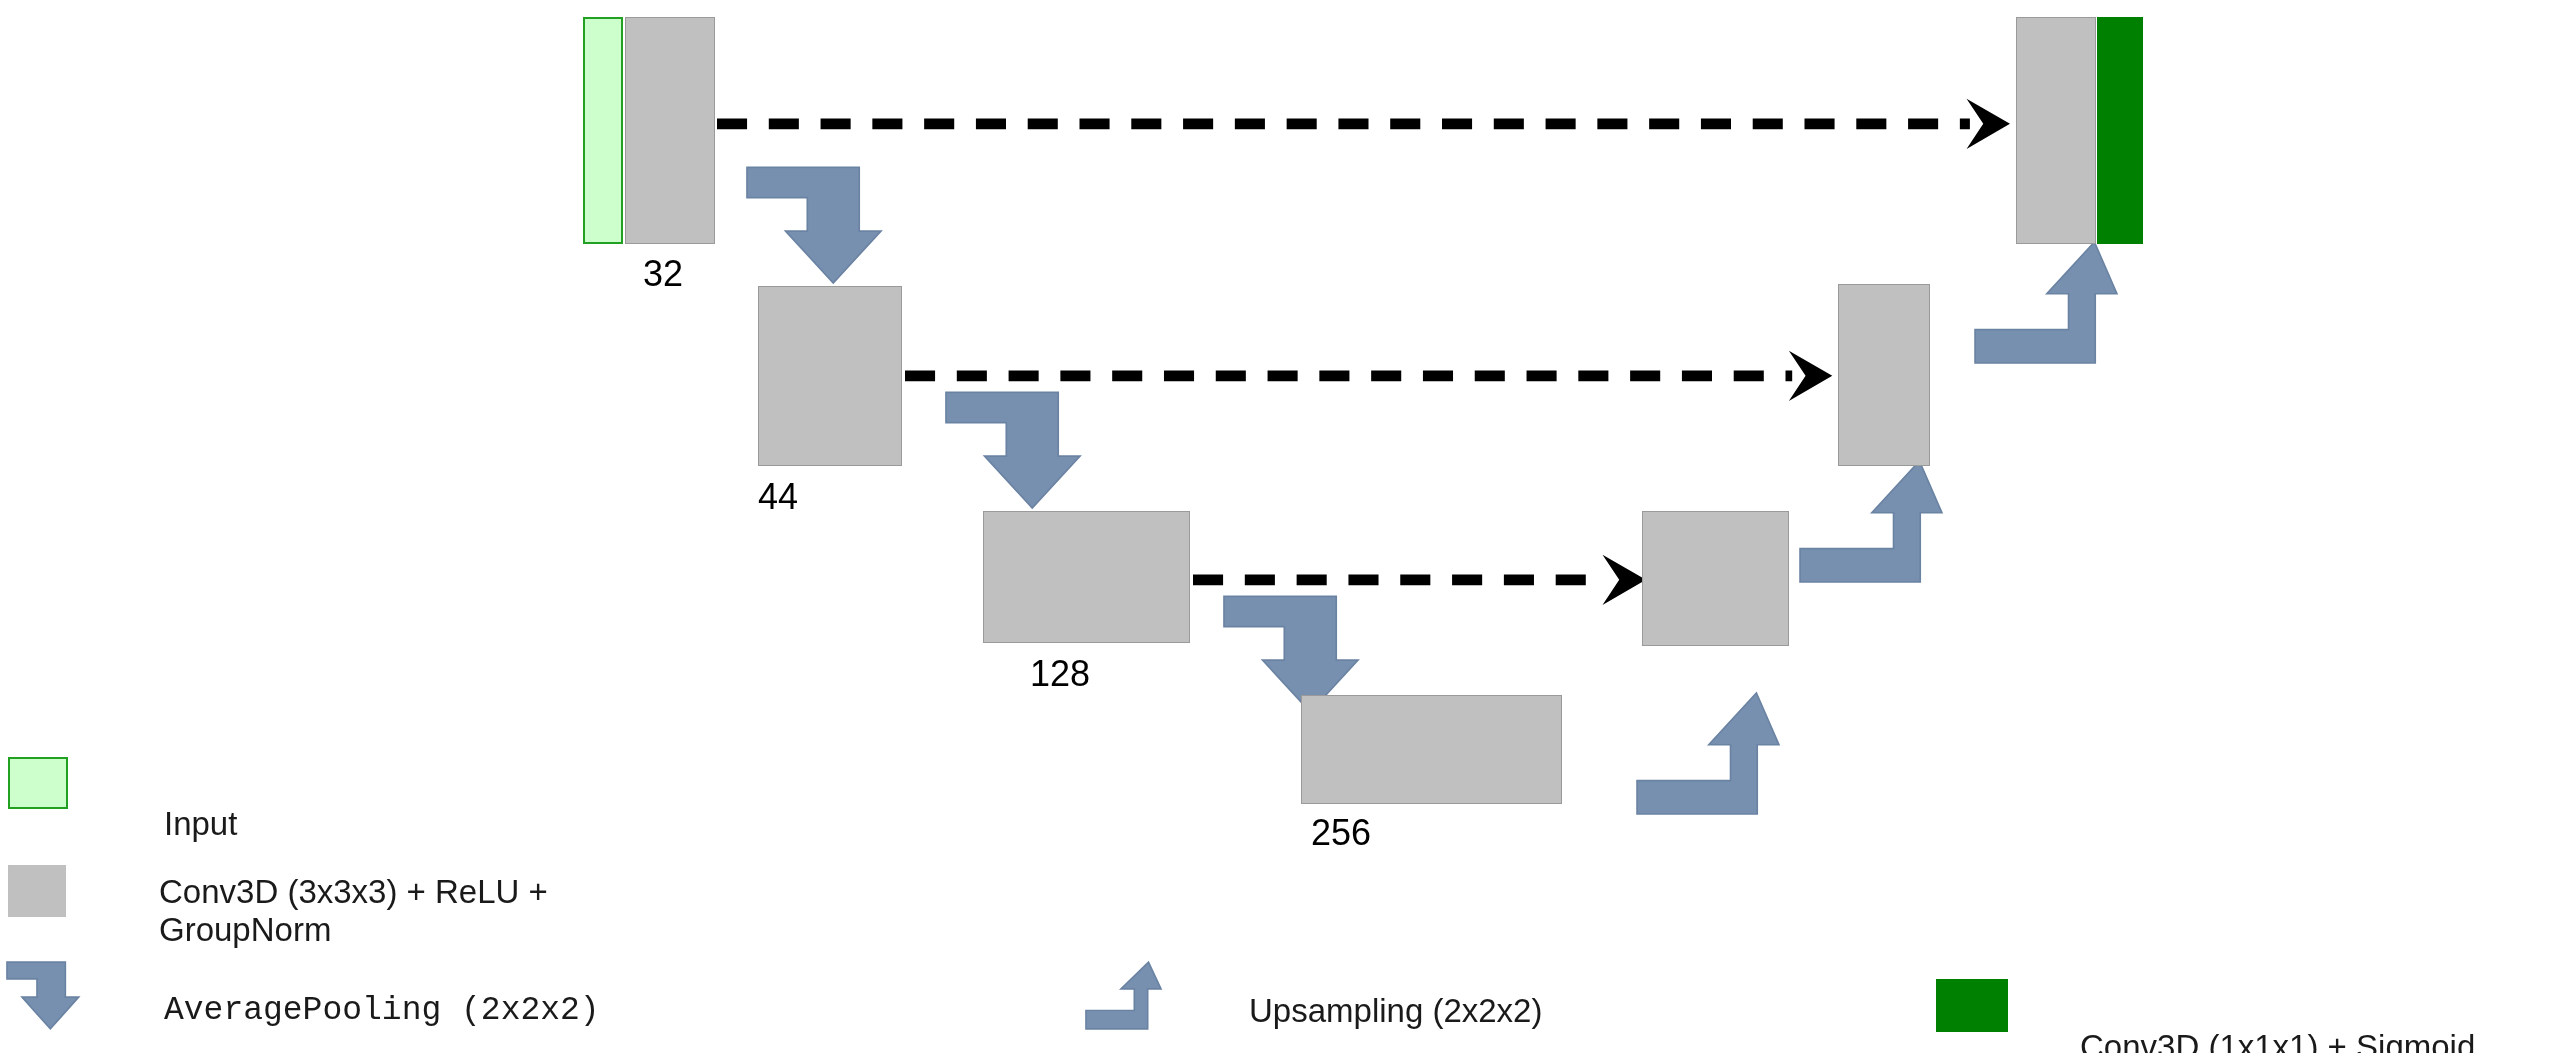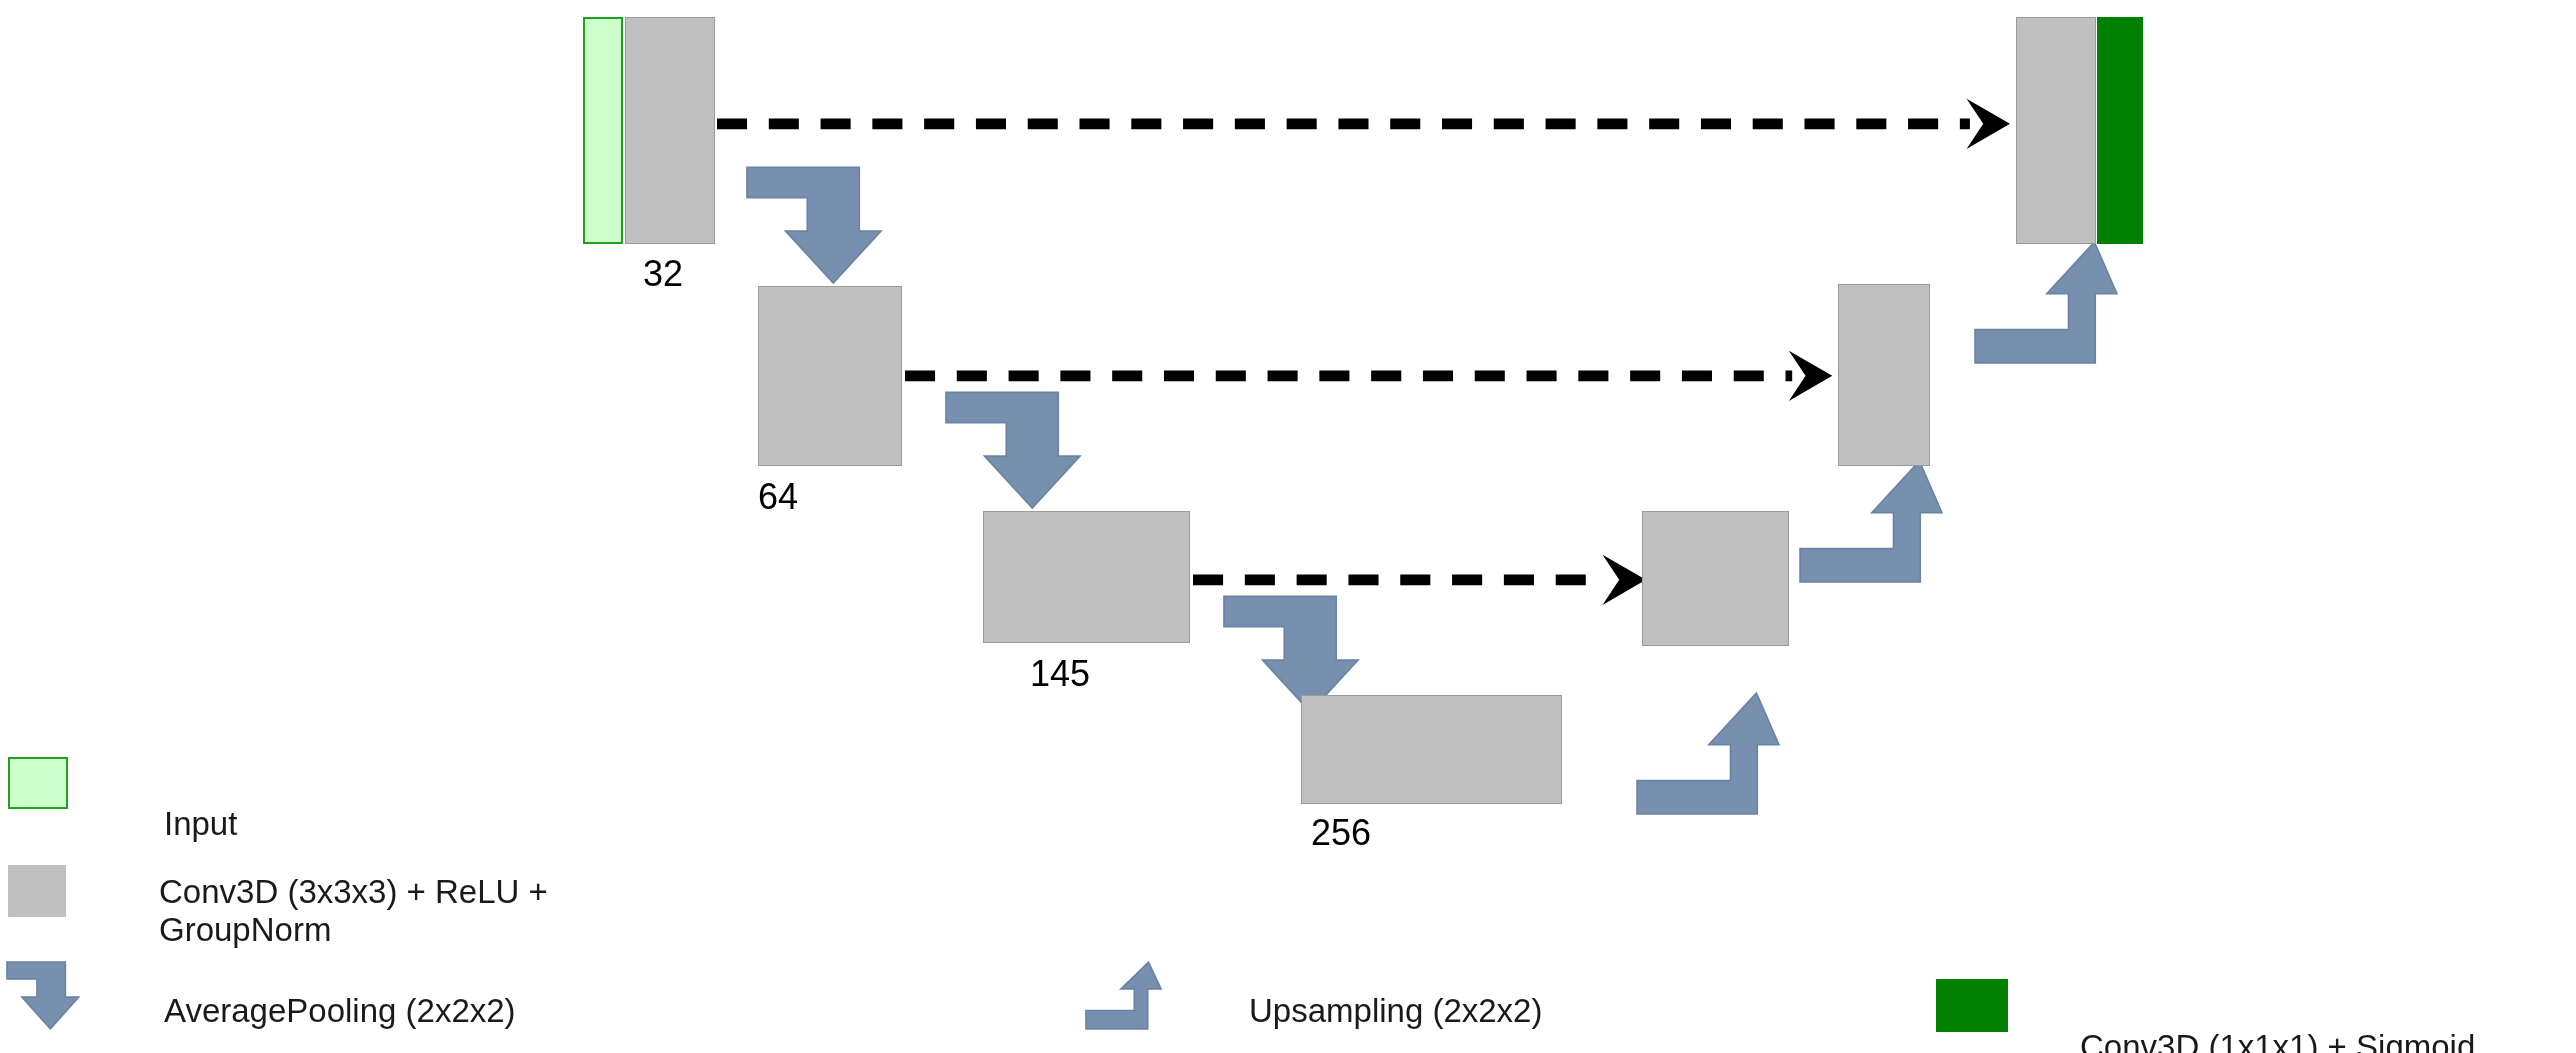--- a/index.html
+++ b/index.html
@@ -103,24 +103,24 @@
 
   <svg class="arrowsvg" style="left:1975px; top:242px; width:142px; height:121px;" viewBox="0 0 170 145" width="142" height="121">
     <path d="M0,145 L0,105 L112,105 L112,62 L86,62 L143,0 L170,62 L144,62 L144,145 Z" fill="#7790b0" stroke="#6b83a3" stroke-width="2"></path>
   </svg>
 
   <div class="green-in" style="left:583px; top:16.7px; width:40px; height:227px;"></div>
   <div class="block" style="left:625px; top:16.7px; width:90px; height:227px;"></div>
   <div class="chlabel" style="left:643px; top:256px;">32</div>
 
   <div class="block" style="left:758px; top:286px; width:144px; height:180px;"></div>
-  <div class="chlabel" style="left:758px; top:479px;">64</div>
+  <div class="chlabel" style="left:758px; top:479px;">44</div>
 
   <div class="block" style="left:983px; top:511px; width:207px; height:132px;"></div>
-  <div class="chlabel" style="left:1030px; top:656px;">145</div>
+  <div class="chlabel" style="left:1030px; top:656px;">128</div>
 
   <div class="block" style="left:1301px; top:695px; width:261px; height:109px;"></div>
   <div class="chlabel" style="left:1311px; top:815px;">256</div>
 
   <div class="block" style="left:1642px; top:511px; width:147px; height:135px;"></div>
 
   <div class="block" style="left:1838px; top:284px; width:92px; height:182px;"></div>
 
   <div class="block" style="left:2016px; top:16.7px; width:80px; height:227px;"></div>
   <div class="green-out" style="left:2097px; top:16.7px; width:46px; height:227px;"></div>
@@ -128,21 +128,21 @@
   <div class="legend-swatch" style="left:8.4px; top:757px; width:60px; height:52px; background:#ccffcc; border:2.5px solid #22a022;"></div>
   <div class="legend-text" style="left:164px; top:766px;margin-top:39px;">Input</div>
 
   <div class="legend-swatch" style="left:8.4px; top:865px; width:58px; height:52px; background:#c0c0c0; border:0.8px solid #bfbfbf;"></div>
   <div class="legend-text" style="left:159px; top:873px;">Conv3D (3x3x3) + ReLU +
 GroupNorm</div>
 
   <svg class="arrowsvg" style="left:6.7px; top:962px; width:75px; height:67px;" viewBox="0 0 90 80" width="75" height="67">
     <path d="M0,0 L70,0 L70,42 L86,42 L52,80 L18,42 L36,42 L36,20 L0,20 Z" fill="#7790b0" stroke="#6b83a3" stroke-width="2"></path>
   </svg>
-  <div class="legend-text" style="left:164px; top:992px;">AveragePooling (2x2x2)</div>
+  <div class="legend-text" style="left:164px; top:992px;font-family:Liberation Mono, monospace;">AveragePooling (2x2x2)</div>
 
   <svg class="arrowsvg" style="left:1086px; top:962px; width:75px; height:67px;" viewBox="0 0 90 80" width="75" height="67">
     <path d="M0,80 L0,58 L58,58 L58,32 L42,32 L75,0 L90,32 L74,32 L74,80 Z" fill="#7790b0" stroke="#6b83a3" stroke-width="2"></path>
   </svg>
   <div class="legend-text" style="left:1249px; top:992px;">Upsampling (2x2x2)</div>
 
   <div class="legend-swatch" style="left:1936px; top:979px; width:72px; height:53px; background:#008000;"></div>
   <div class="legend-text" style="left:2080px; top:992px;margin-top:36px;">Conv3D (1x1x1) + Sigmoid</div>
 
 </div>

